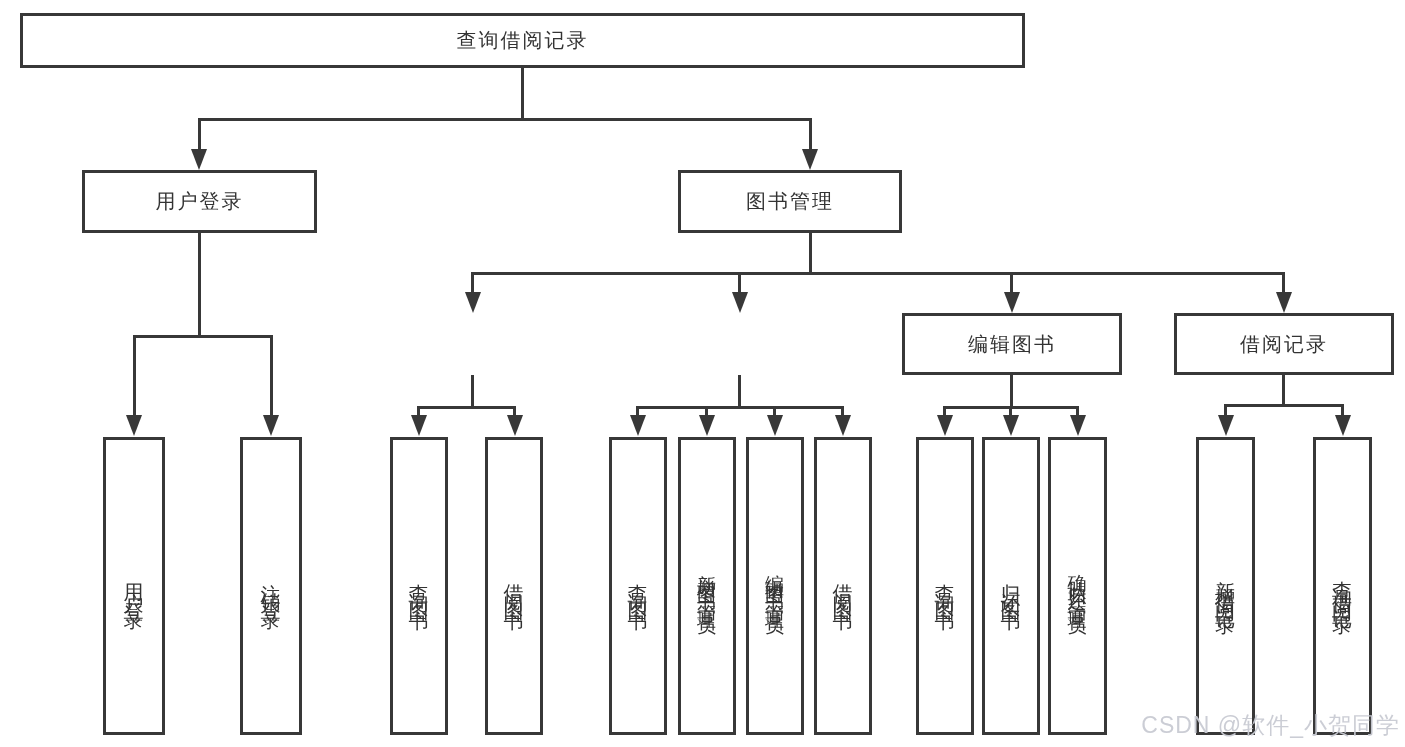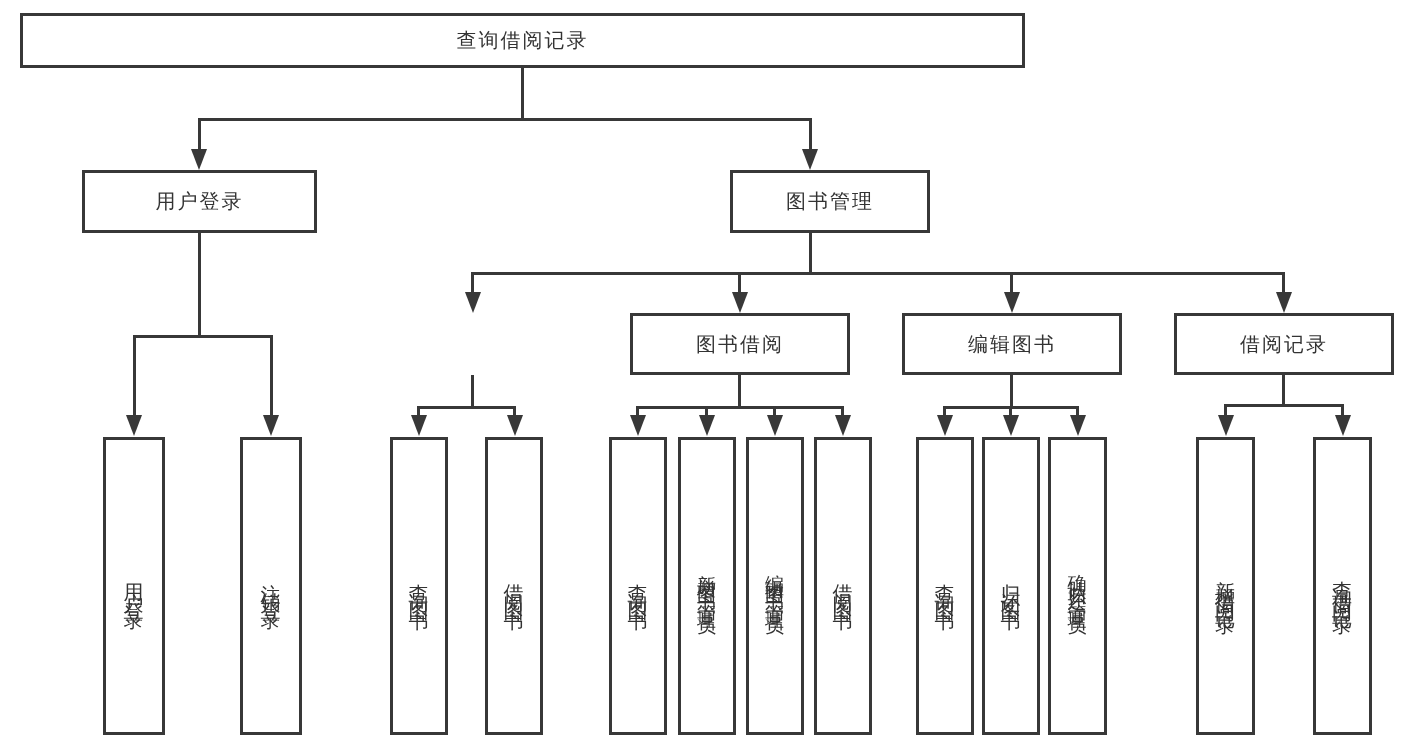--- a/index.html
+++ b/index.html
@@ -44,27 +44,24 @@
 
 <div class="canvas">
 
   <div class="node" style="left:20px;top:13px;width:1005px;height:55px;">
     <span>查询借阅记录</span>
   </div>
 
   <div class="node" style="left:82px;top:170px;width:235px;height:63px;">
     <span>用户登录</span>
   </div>
-  <div class="node" style="left:730px;top:170px;width:200px;height:63px;">
+  <div class="node" style="left:678px;top:170px;width:224px;height:63px;">
     <span>图书管理</span>
   </div>
 
-  <div class="node" style="left:630px;top:313px;width:220px;height:62px;">
-    <span>图书借阅</span>
-  </div>
   <div class="node" style="left:902px;top:313px;width:220px;height:62px;">
     <span>编辑图书</span>
   </div>
   <div class="node" style="left:1174px;top:313px;width:220px;height:62px;">
     <span>借阅记录</span>
   </div>
 
   <div class="leaf" style="left:103px;top:437px;width:62px;height:298px;">
     <span class="vtext">用户登录</span>
   </div>
@@ -161,14 +158,15 @@
   <div class="vline" style="left:1076px;top:406px;height:12px;"></div>
   <div class="arrow" style="left:1070px;top:415px;"></div>
 
   <div class="vline" style="left:1282px;top:375px;height:31px;"></div>
   <div class="hline" style="left:1224px;top:404px;width:119px;"></div>
   <div class="vline" style="left:1224px;top:404px;height:14px;"></div>
   <div class="arrow" style="left:1218px;top:415px;"></div>
   <div class="vline" style="left:1341px;top:404px;height:14px;"></div>
   <div class="arrow" style="left:1335px;top:415px;"></div>
 
+  <div class="watermark">CSDN @软件_小贺同学</div>
 
 </div>
 
 </body></html>

